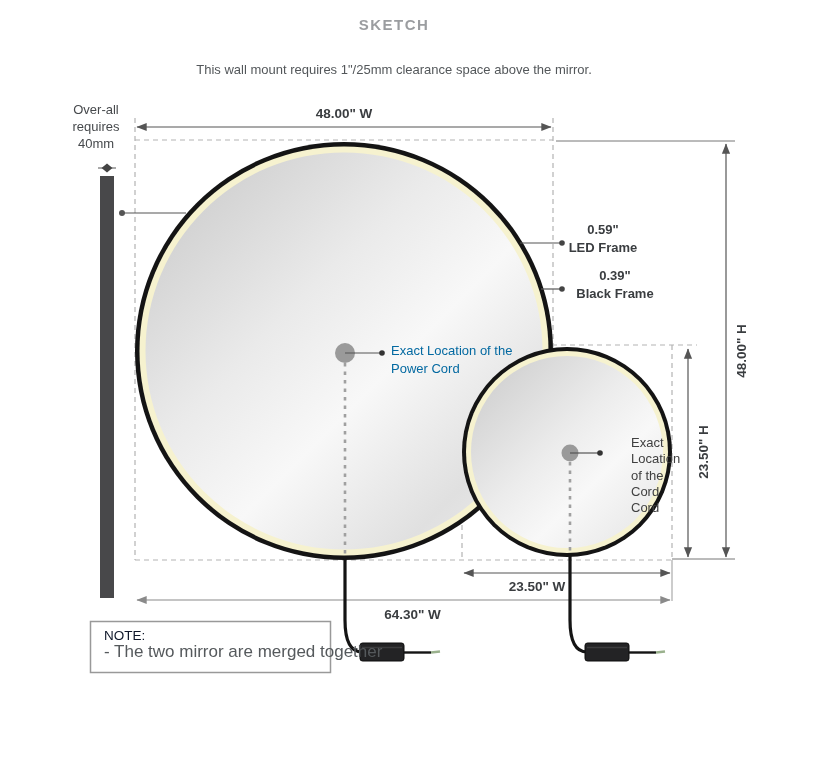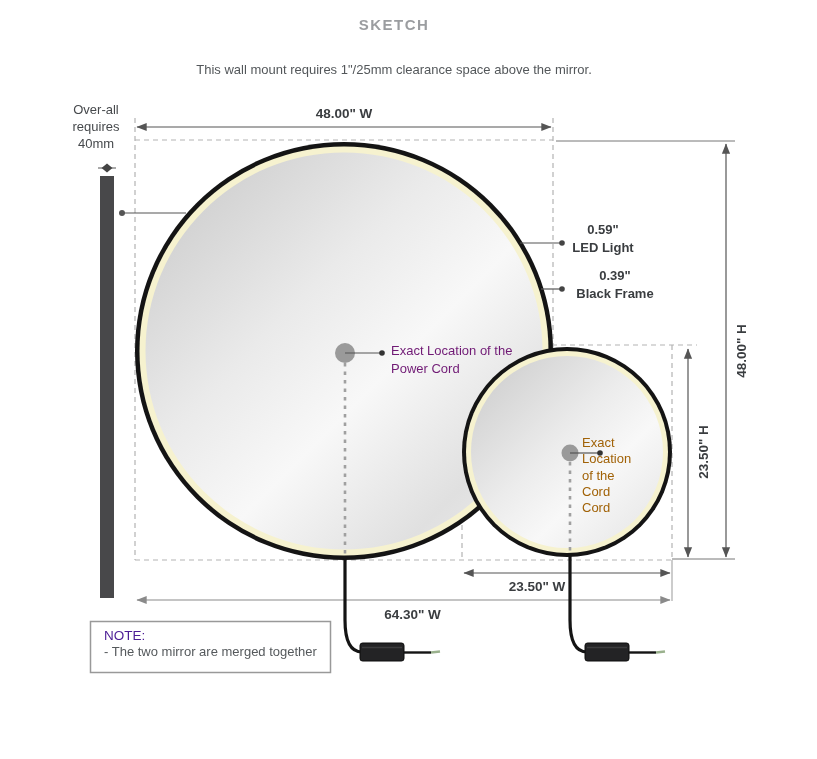--- a/index.html
+++ b/index.html
@@ -14,24 +14,24 @@
   .dim{font-weight:bold;color:#3a3d40;font-size:13.5px;}
   .dim-top{left:137px;top:105px;width:414px;text-align:center;}
   .dim-rot{white-space:nowrap;}
   .dim-right-outer{left:741px;top:351px;transform:translate(-50%,-50%) rotate(-90deg);}
   .dim-right-inner{left:703px;top:452px;transform:translate(-50%,-50%) rotate(-90deg);}
   .dim-small-w{left:462px;top:578px;width:150px;text-align:center;}
   .dim-total-w{left:340px;top:606px;width:145px;text-align:center;}
   .callout{text-align:center;font-weight:bold;color:#3a3d40;font-size:13px;line-height:17.5px;}
   .callout-led{left:560px;top:221px;width:86px;}
   .callout-frame{left:568px;top:267px;width:94px;}
-  .power-large{left:391px;top:342px;line-height:17.5px;color:#701a75;}
-  .power-small{left:582px;top:435px;line-height:16.3px;color:#a16207;}
-  .note-heading{left:104px;top:627px;font-size:13.5px;color:#4c1d95;}
-  .note-body{left:104px;top:644px;font-size:13px;line-height:16px;color:#55595c;}
+  .power-large{left:391px;top:342px;line-height:17.5px;color:#0369a1;}
+  .power-small{left:631px;top:435px;line-height:16.3px;color:#404040;}
+  .note-heading{left:104px;top:627px;font-size:13.5px;color:#0f172a;}
+  .note-body{left:104px;top:644px;font-size:17px;line-height:16px;color:#55595c;}
 </style>
 </head>
 <body>
 
 <div class="canvas">
 
   <svg class="draw" width="817" height="759" viewBox="0 0 817 759">
     <defs>
       <marker id="arrD" viewBox="0 0 10 10" refX="8.5" refY="5" markerWidth="9.5" markerHeight="9.5" orient="auto-start-reverse">
         <path d="M0,1.4 L9,5 L0,8.6 z" fill="#555"></path>
@@ -127,21 +127,21 @@
   <div class="lbl subtitle">This wall mount requires 1"/25mm clearance space above the mirror.</div>
 
   <div class="lbl thickness"><span>Over-all</span><br><span>requires</span><br><span>40mm</span></div>
 
   <div class="lbl dim dim-top">48.00" W</div>
   <div class="lbl dim dim-rot dim-right-outer">48.00" H</div>
   <div class="lbl dim dim-rot dim-right-inner">23.50" H</div>
   <div class="lbl dim dim-small-w">23.50" W</div>
   <div class="lbl dim dim-total-w">64.30" W</div>
 
-  <div class="lbl callout callout-led"><span>0.59"</span><br><span>LED Light</span></div>
+  <div class="lbl callout callout-led"><span>0.59"</span><br><span>LED Frame</span></div>
 
   <div class="lbl callout callout-frame"><span>0.39"</span><br><span>Black Frame</span></div>
 
   <div class="lbl power-large"><span>Exact Location of the</span><br><span>Power Cord</span></div>
 
   <div class="lbl power-small"><span>Exact</span><br><span>Location</span><br><span>of the</span><br><span>Cord</span><br><span>Cord</span></div>
 
   <div class="lbl note-heading">NOTE:</div>
   <div class="lbl note-body"><span>- The two mirror are merged together</span><br></div>
 

